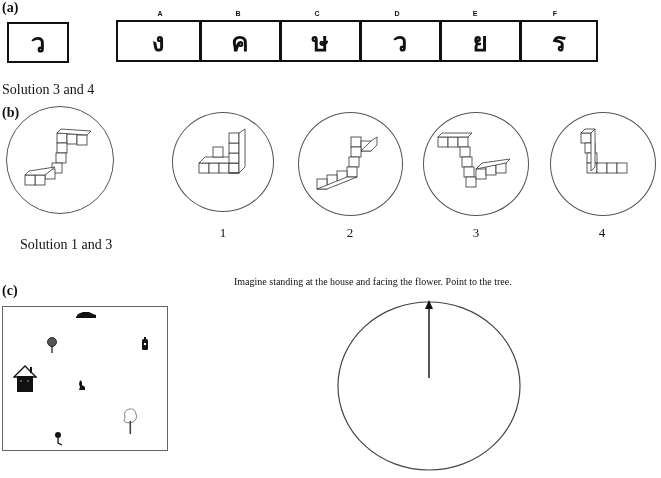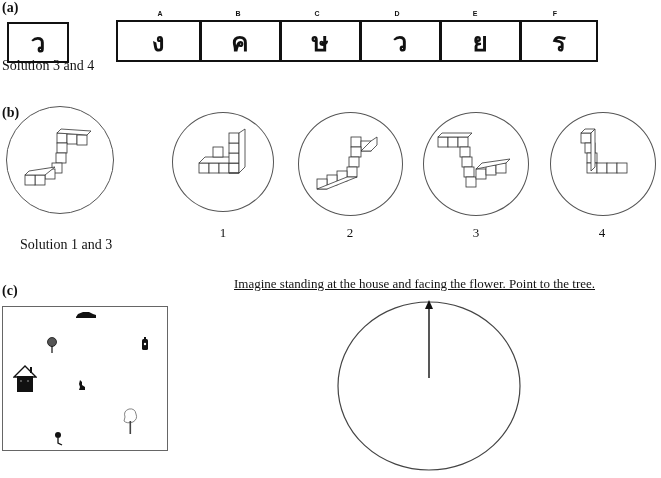--- a/index.html
+++ b/index.html
@@ -9,21 +9,21 @@
   .panel-label { font-weight:bold; font-size:14px; }
   .solution { font-size:14px; }
   .glyph-box { border:2.5px solid #111; box-sizing:border-box; }
   .glyph-cell { position:absolute; top:0; bottom:0; display:flex; align-items:center; justify-content:center;
                 font-family:"DejaVu Sans", sans-serif; font-size:26px; font-weight:bold; color:#111; }
   .cell-div { position:absolute; top:0; bottom:0; width:2.5px; background:#111; }
   .letter { font-family:"Liberation Sans", sans-serif; font-size:7px; font-weight:bold; text-align:center; width:20px; }
   .circle { border:1.2px solid #555; border-radius:50%; box-sizing:border-box; }
   .num { font-size:13px; text-align:center; width:20px; }
   .map { border:1.5px solid #666; box-sizing:border-box; }
-  .prompt { font-size:13px; white-space:nowrap;text-decoration:underline; }
+  .prompt { font-size:10px; white-space:nowrap; }
 </style>
 </head>
 <body>
 
 <div class="abs panel-label" style="left:2px;top:0px;">(a)</div>
 
 <div class="abs glyph-box" style="left:7px;top:22px;width:62px;height:41px;">
   <div class="glyph-cell" style="left:0;right:0;">ว</div>
 </div>
 
@@ -41,21 +41,21 @@
   <div class="cell-div" style="left:161px;"></div>
   <div class="glyph-cell" style="left:163px;width:78px;">ษ</div>
   <div class="cell-div" style="left:241px;"></div>
   <div class="glyph-cell" style="left:243px;width:78px;">ว</div>
   <div class="cell-div" style="left:321px;"></div>
   <div class="glyph-cell" style="left:323px;width:78px;">ย</div>
   <div class="cell-div" style="left:401px;"></div>
   <div class="glyph-cell" style="left:403px;width:76px;">ร</div>
 </div>
 
-<div class="abs solution" style="left:2px;top:58px;">Solution 3 and 4</div>
+<div class="abs solution" style="left:2px;top:82px;">Solution 3 and 4</div>
 
 <div class="abs panel-label" style="left:2px;top:105px;">(b)</div>
 
 <div class="abs circle" style="left:6px;top:106px;width:108px;height:108px;">
   <svg width="106" height="106" viewBox="0 0 106 106">
     <g fill="#fff" stroke="#333" stroke-width="0.8">
       <rect x="50" y="26" width="10" height="10"></rect>
         <rect x="60" y="27" width="10" height="10"></rect>
         <rect x="70" y="28" width="10" height="10"></rect>
       <polygon points="50,26 54,22 84,24 80,28"></polygon>

